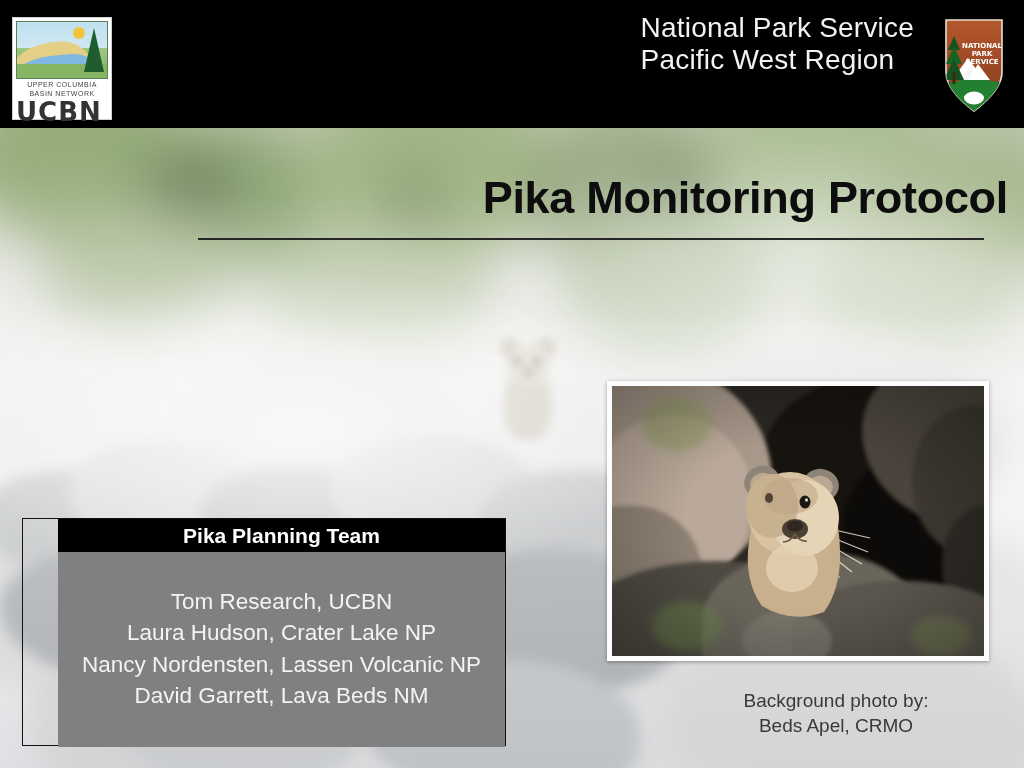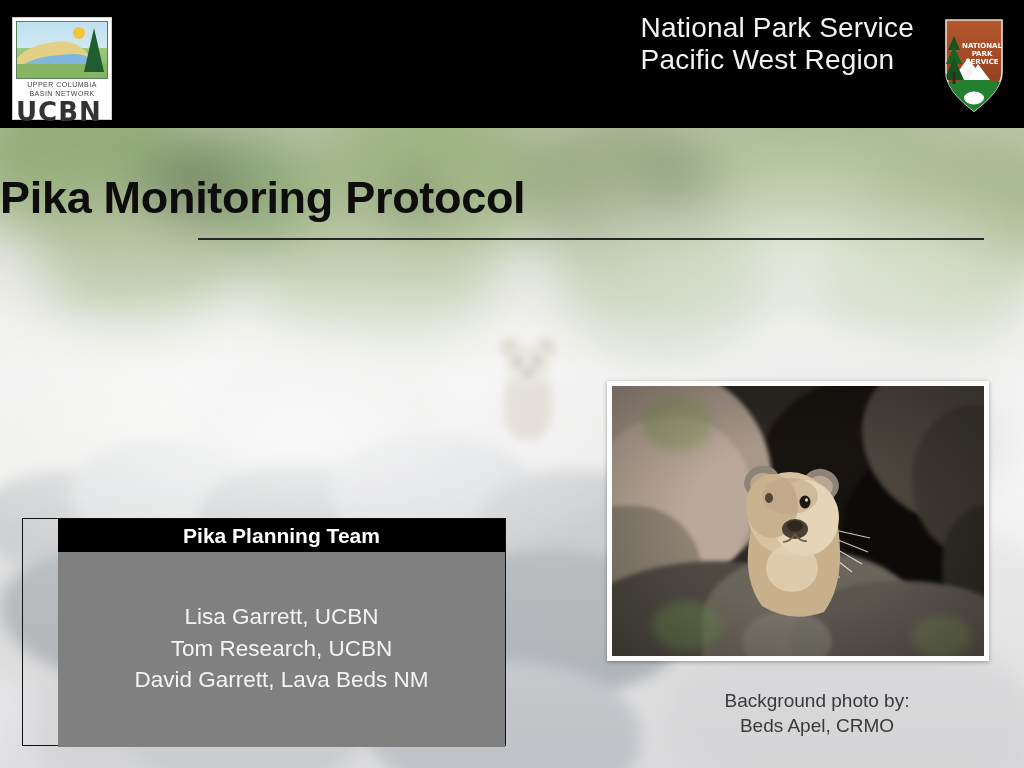--- a/index.html
+++ b/index.html
@@ -130,20 +130,21 @@
     font-family: "DejaVu Sans", sans-serif;
     margin-top: 1px;
   }
 
   
   .arrowhead { position: absolute; right: 14px; top: 14px; width: 72px; height: 100px; }
 
   
   .title {
     position: absolute; left: 0; top: 172px; width: 1008px;
+    text-align: right;
     font-size: 45px; font-weight: 700; color: #0d0d0d;
     letter-spacing: -.3px;
     white-space: nowrap;
     z-index: 12;
   }
   .title-rule {
     position: absolute; left: 198px; top: 238px; width: 786px; height: 2px;
     background: #262626;
     z-index: 12;
   }
@@ -186,21 +187,21 @@
     display: flex; flex-direction: column; align-items: center; justify-content: center;
     padding-bottom: 2px;
   }
   .team-body .member {
     color: #f3f3f3; font-size: 22.5px; line-height: 31.5px;
     white-space: nowrap;
   }
 
   
   .credit {
-    position: absolute; left: 680px; top: 688px; width: 274px;
+    position: absolute; left: 699px; top: 688px; width: 274px;
     text-align: center;
     color: #3a3a3a; font-size: 19px; line-height: 25px;
     z-index: 14;
   }
   .credit div { white-space: nowrap; }
 </style>
 </head>
 <body>
 
 <div id="slide">
@@ -375,22 +376,23 @@
         <ellipse cx="180" cy="182" rx="26" ry="24" fill="#e3d2b4" opacity=".8"></ellipse>
       </svg>
 
       <div style="position:absolute;inset:0;background:radial-gradient(ellipse 260px 190px at 190px 140px, rgba(0,0,0,0) 45%, rgba(0,0,0,.30) 100%);"></div>
     </div>
   </div>
 
   <div class="team-box">
     <div class="team-head">Pika Planning Team</div>
     <div class="team-body">
-      <div class="member">Lisa Garrett, UCBN</div>
       <div class="member">Tom Research, UCBN</div>
+      <div class="member">Laura Hudson, Crater Lake NP</div>
+      <div class="member">Nancy Nordensten, Lassen Volcanic NP</div>
       <div class="member">David Garrett, Lava Beds NM</div>
     </div>
   </div>
 
   <div class="credit">
     <div>Background photo by:</div>
     <div>Beds Apel, CRMO</div>
   </div>
 
 </div>

